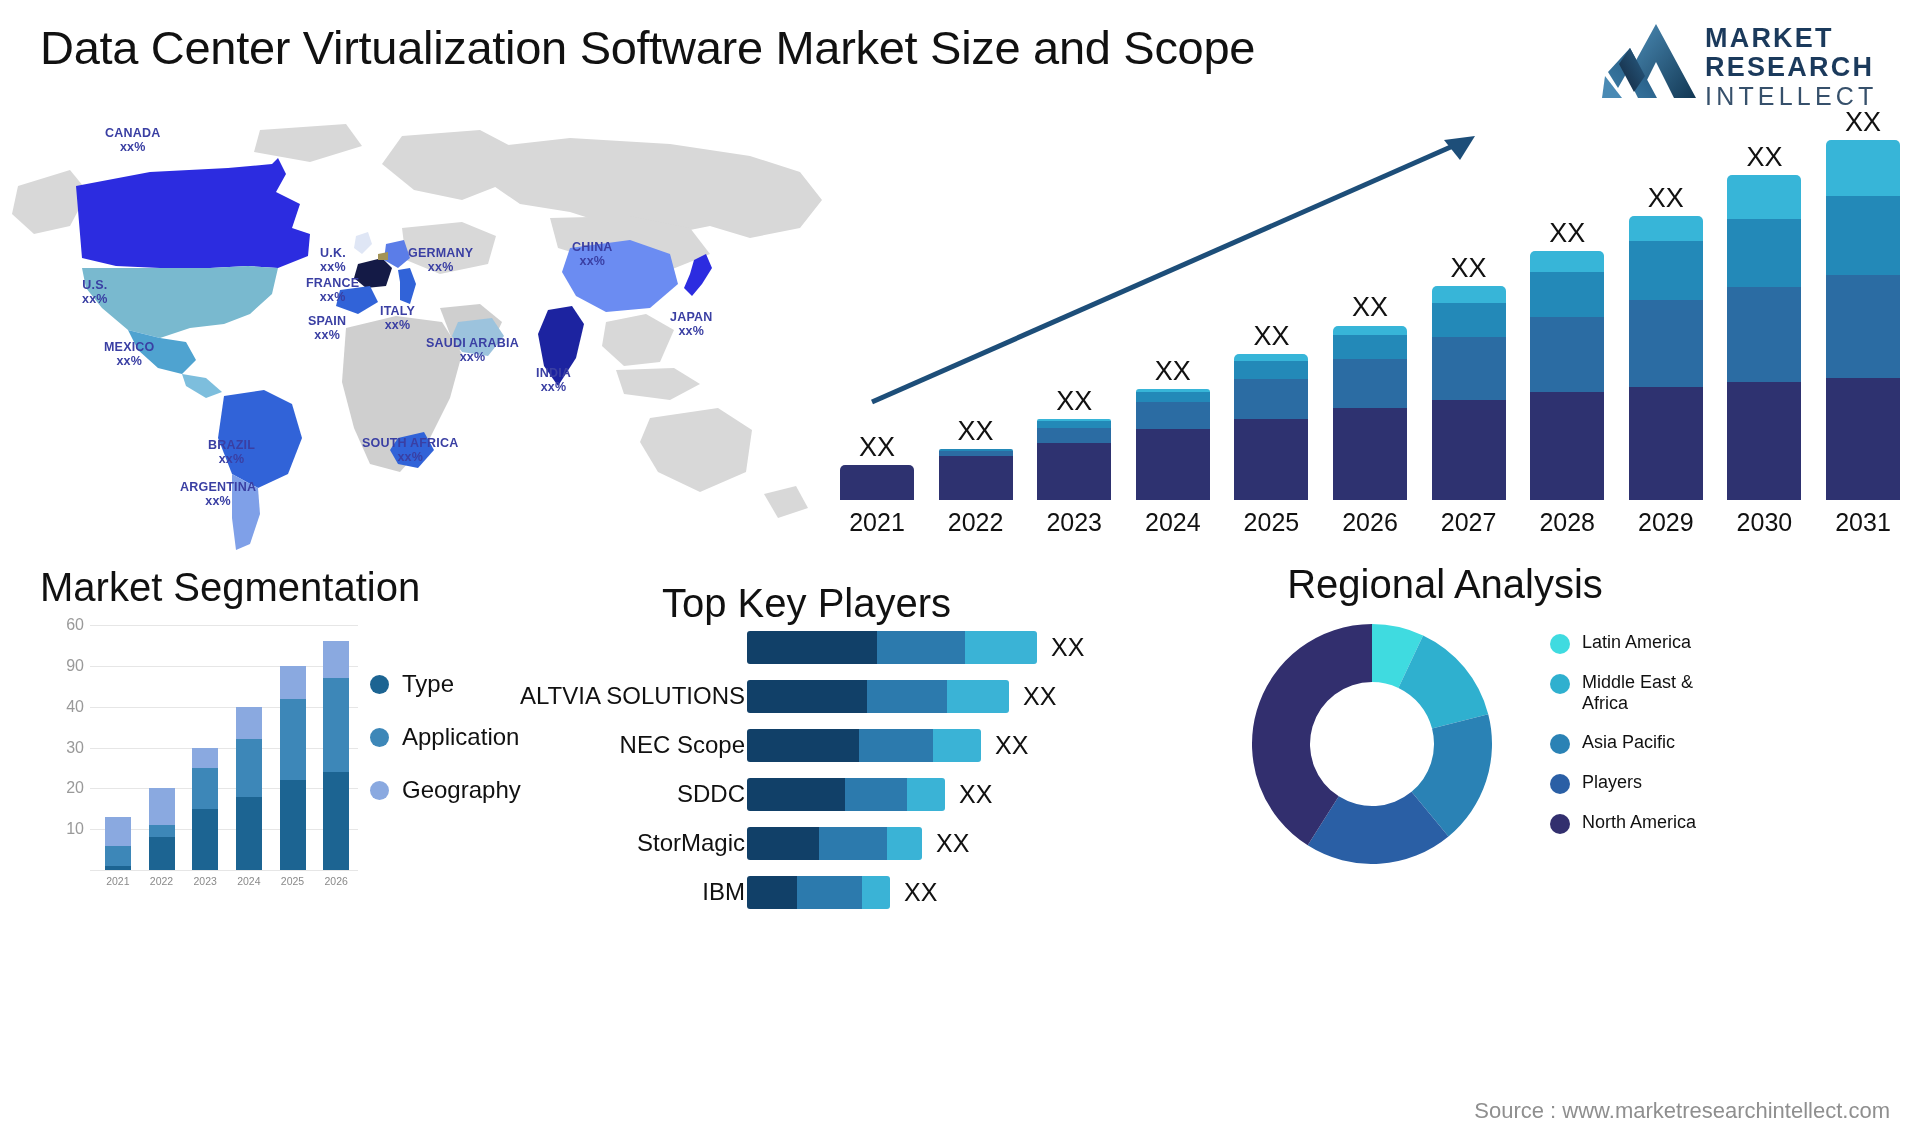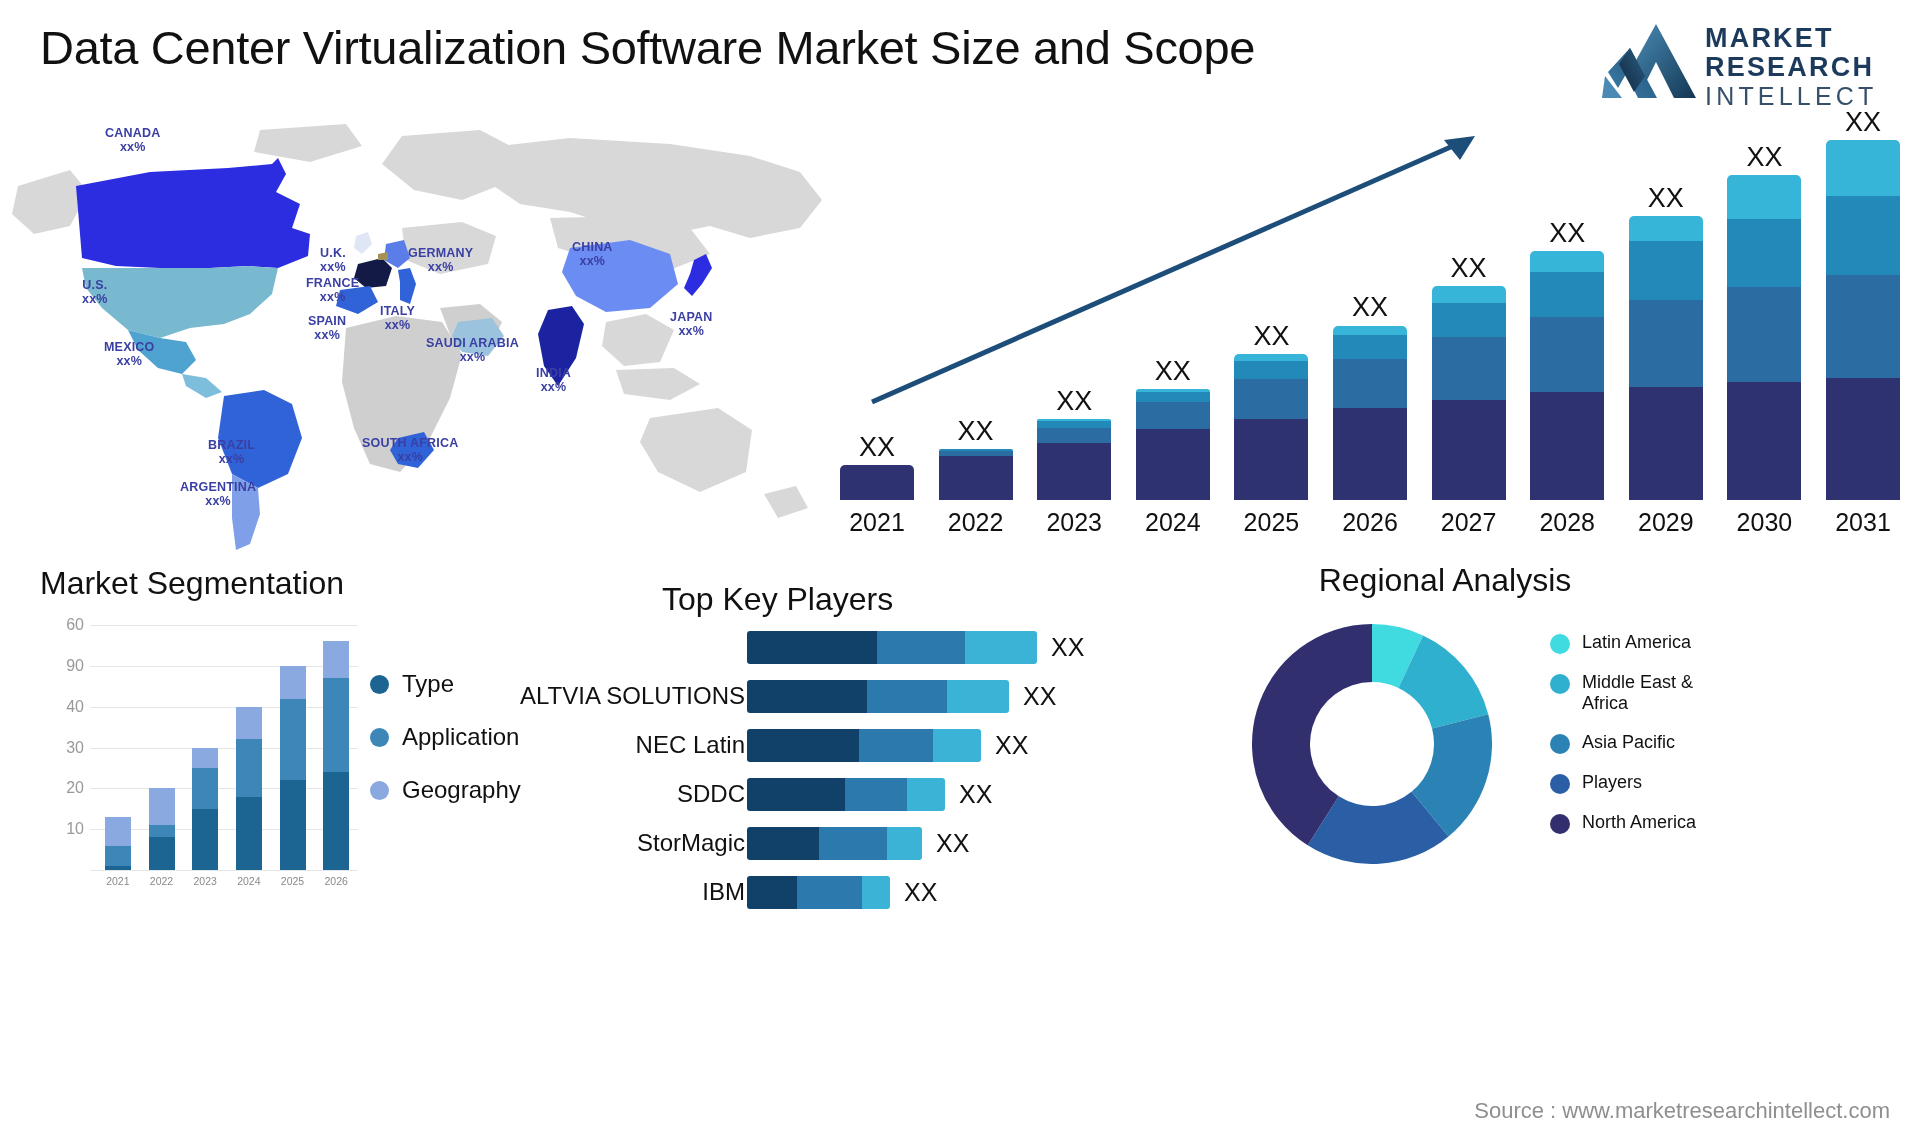--- a/index.html
+++ b/index.html
@@ -56,21 +56,21 @@
     padding-bottom:3px;
   }
   .bar-year {
     position:absolute; top:100%; left:0; width:74px; text-align:center;
     font-size:25px; color:#111; padding-top:8px; white-space:nowrap;
   }
   .arrow-svg { position:absolute; left:0; top:0; width:1080px; height:430px; pointer-events:none; }
 
   
   .section-title {
-    font-size:32px; color:#111; font-weight:400;
+    font-size:40px; color:#111; font-weight:400;
     font-family:"Liberation Sans", sans-serif;
   }
 
   
   .seg-wrap { position:absolute; left:40px; top:565px; width:530px; height:370px; }
   .seg-title { position:absolute; left:0; top:0; }
   .seg-chart { position:absolute; left:8px; top:60px; width:310px; height:275px; }
   .seg-grid { position:absolute; left:42px; top:0; right:0; height:245px; }
   .gridline { position:absolute; left:0; right:0; height:1px; background:#e6e6e6; }
   .ytick {
@@ -459,21 +459,21 @@
         <div class="kp-row">
           <div class="kp-name">ALTVIA SOLUTIONS</div>
           <div class="kp-bar">
             <div class="kseg" style="background: rgb(17, 64, 104); width: 120px;"></div>
             <div class="kseg" style="background: rgb(44, 122, 173); width: 80px;"></div>
             <div class="kseg" style="background: rgb(58, 179, 214); width: 62px;"></div>
           </div>
           <div class="kp-val" style="left: 423px;">XX</div>
         </div>
         <div class="kp-row">
-          <div class="kp-name">NEC Latin</div>
+          <div class="kp-name">NEC Scope</div>
           <div class="kp-bar">
             <div class="kseg" style="background: rgb(17, 64, 104); width: 112px;"></div>
             <div class="kseg" style="background: rgb(44, 122, 173); width: 74px;"></div>
             <div class="kseg" style="background: rgb(58, 179, 214); width: 48px;"></div>
           </div>
           <div class="kp-val" style="left: 395px;">XX</div>
         </div>
         <div class="kp-row">
           <div class="kp-name">SDDC</div>
           <div class="kp-bar">

